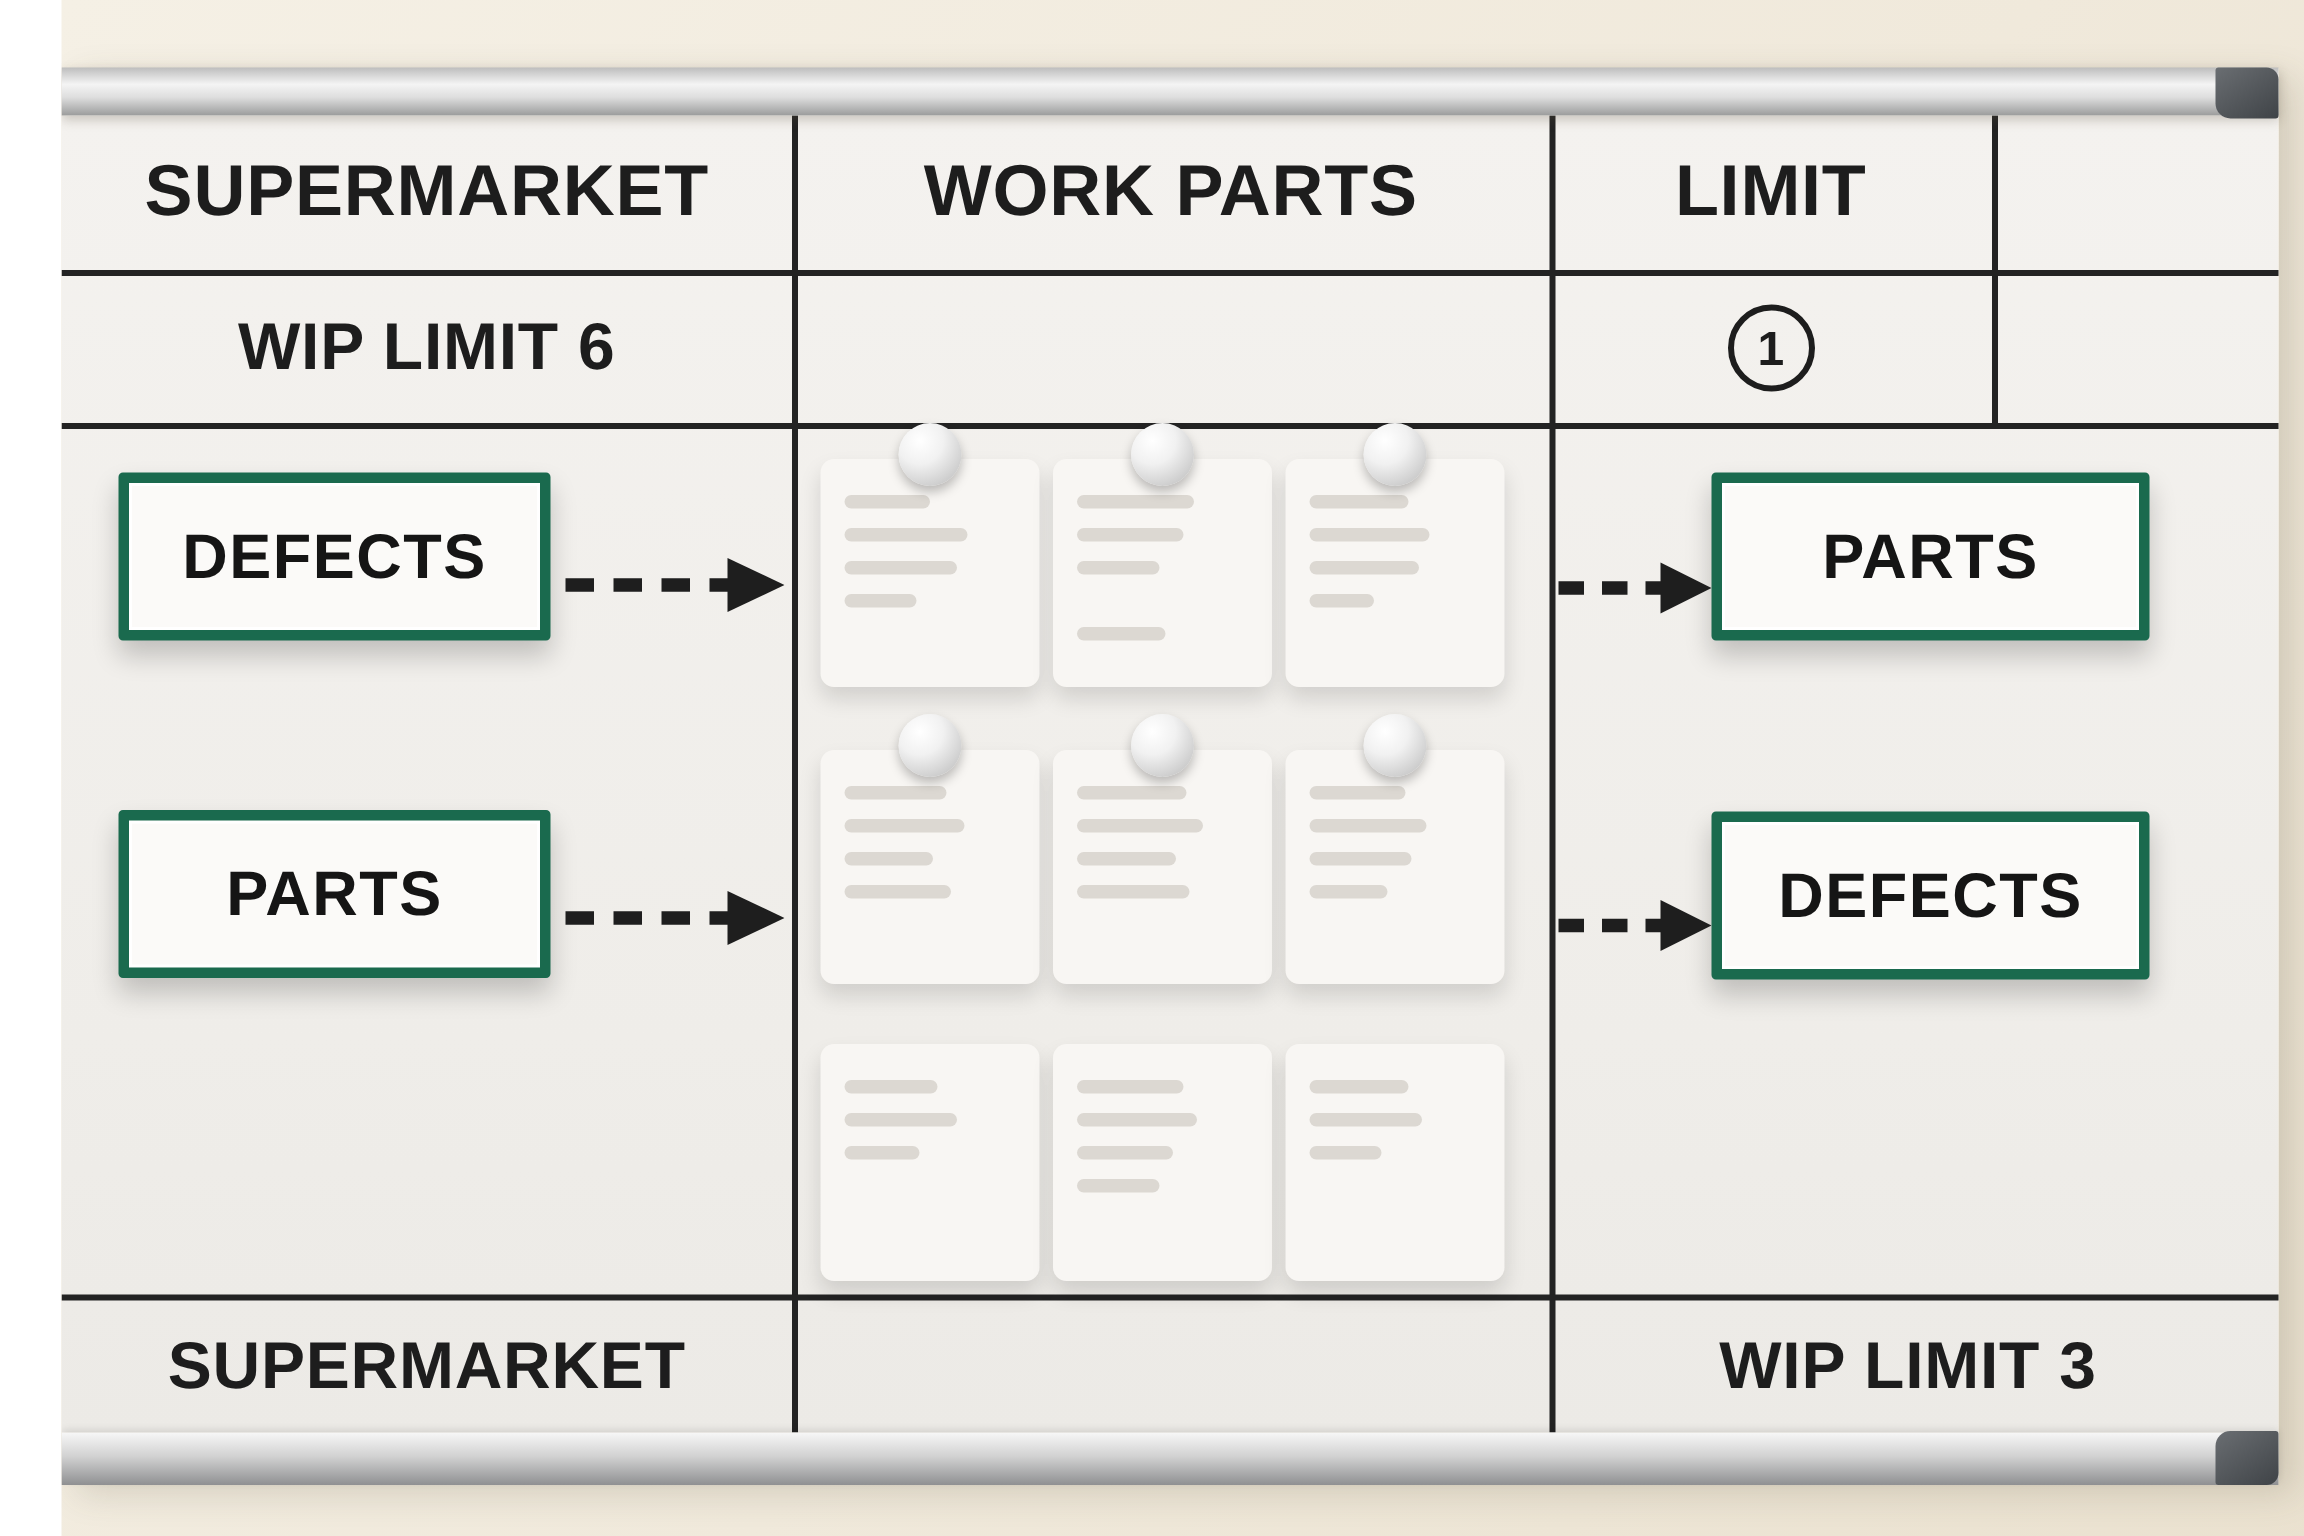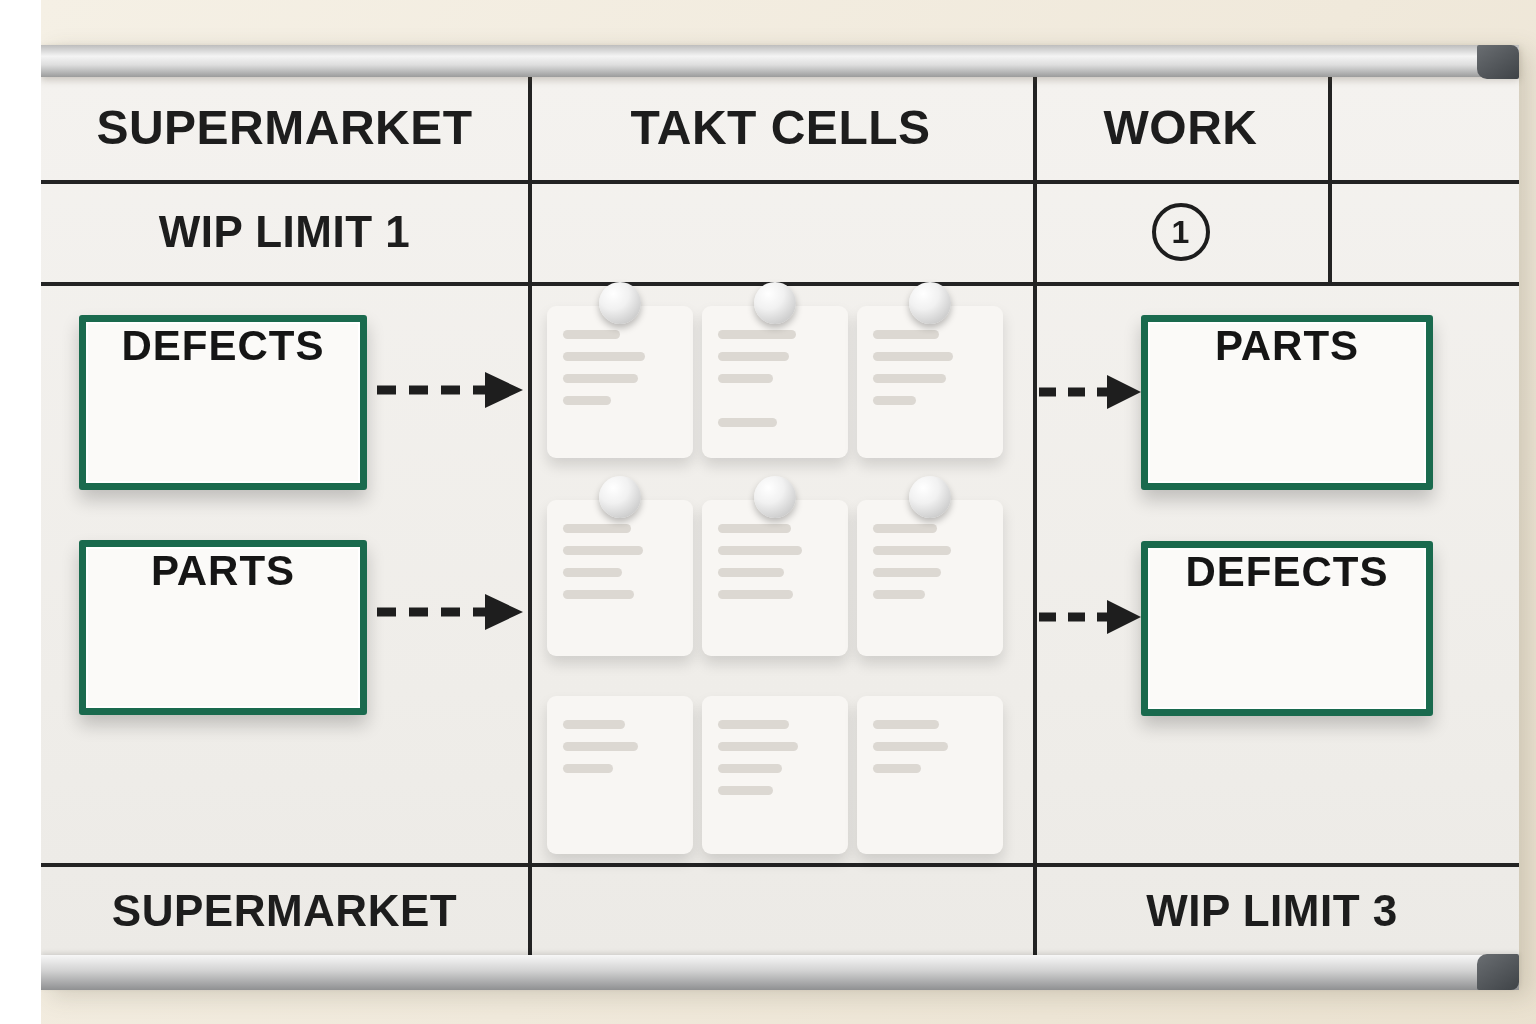--- a/index.html
+++ b/index.html
@@ -36,24 +36,24 @@
   .header { top:0; height:100px; font-size:48px; }
   .subheader { top:107px; height:96px; font-size:44px; }
   .footer-label { top:790px; height:88px; font-size:44px; }
 
   .takt-circle-wrap { position:absolute; left:992px; width:295px; top:107px; height:96px;
       display:flex; align-items:center; justify-content:center; }
   .takt-circle { width:58px; height:58px; border:4px solid #1d1d1d; border-radius:50%;
       display:flex; align-items:center; justify-content:center;
       font-size:32px; font-weight:700; color:#1d1d1d; }
 
-  .card { position:absolute; width:288px; height:175px; background:#fbfaf8;
+  .card { position:absolute; width:288px; height:112px; background:#fbfaf8;
       border:7px solid #1a6a4e; border-radius:3px;
       box-shadow:0 10px 18px rgba(0,0,0,.20), inset 0 0 0 2px #ffffff;
-      display:flex; align-items:flex-start; justify-content:center; }
+      display:flex; align-items:center; justify-content:center; }
   .card-label { font-size:42px; font-weight:700; color:#151515; letter-spacing:1px; }
 
   .arrow { position:absolute; }
 
   .note { position:absolute; width:146px; background:#f8f6f3; border-radius:9px;
       box-shadow:0 8px 14px rgba(0,0,0,.13); padding:24px 16px 0; }
   .nline { height:9px; border-radius:4.5px; background:#dcd8d2; margin-bottom:13px; }
   .nline.gap { background:transparent; }
 
   .magnet { position:absolute; width:42px; height:42px; border-radius:50%; z-index:3;
@@ -74,24 +74,24 @@
     <div class="surface">
 
       <div class="vline" style="left:487px"></div>
       <div class="vline" style="left:992px"></div>
       <div class="vline vline-short" style="left:1287px"></div>
       <div class="hline" style="top:103px"></div>
       <div class="hline" style="top:205px"></div>
       <div class="hline" style="top:786px"></div>
 
       <div class="cell-label header" style="left:0;width:487px">SUPERMARKET</div>
-      <div class="cell-label header" style="left:487px;width:505px">TAKT CELLS</div>
-      <div class="cell-label header" style="left:992px;width:295px">WORK</div>
+      <div class="cell-label header" style="left:487px;width:505px">WORK PARTS</div>
+      <div class="cell-label header" style="left:992px;width:295px">LIMIT</div>
 
-      <div class="cell-label subheader" style="left:0;width:487px">WIP LIMIT 1</div>
+      <div class="cell-label subheader" style="left:0;width:487px">WIP LIMIT 6</div>
       <div class="takt-circle-wrap">
         <div class="takt-circle">
           <span>1</span>
         </div>
       </div>
 
       <div class="card" style="left:38px;top:238px">
         <span class="card-label">DEFECTS</span>
       </div>
       <div class="card" style="left:38px;top:463px">

